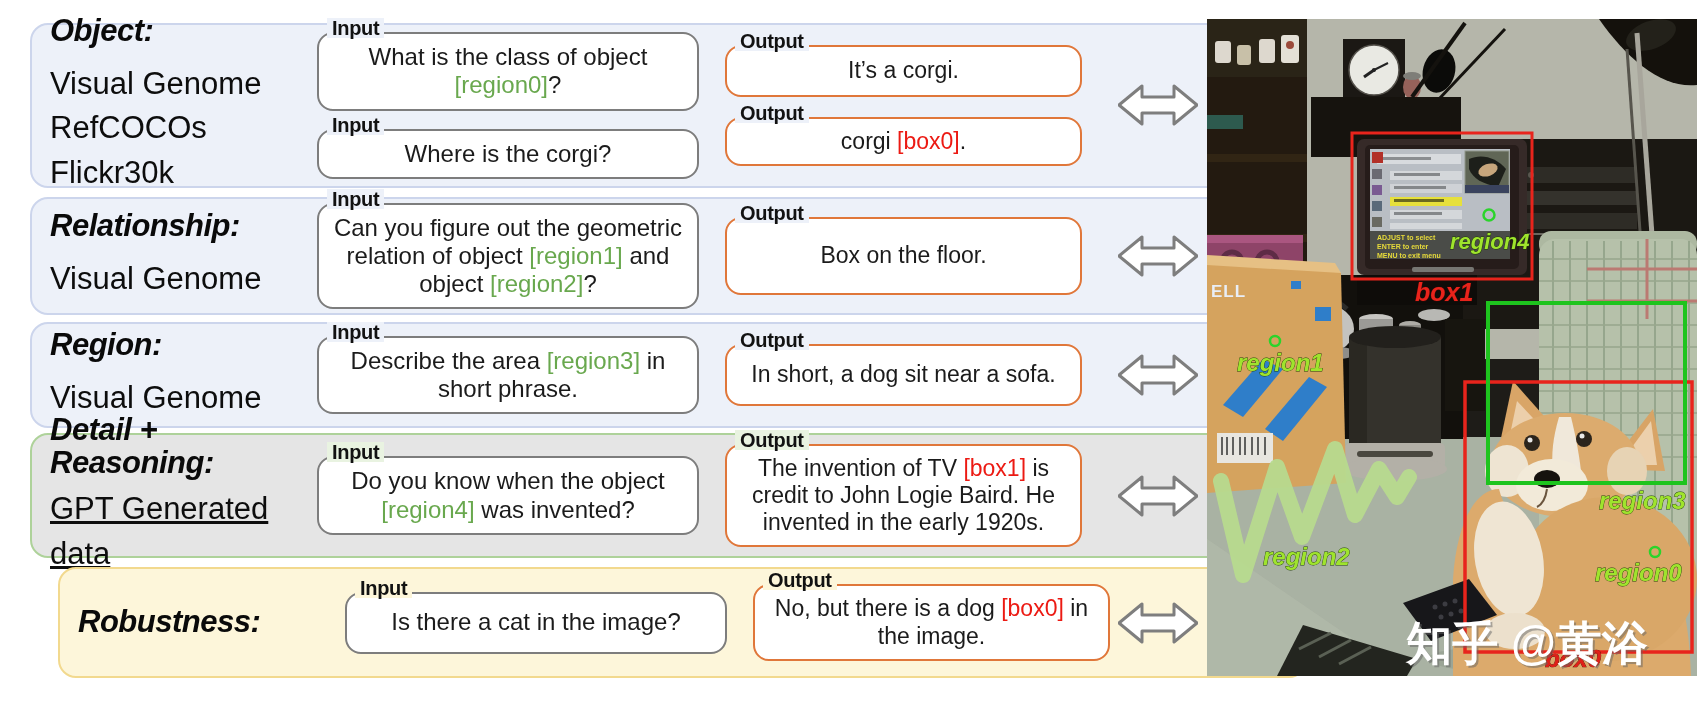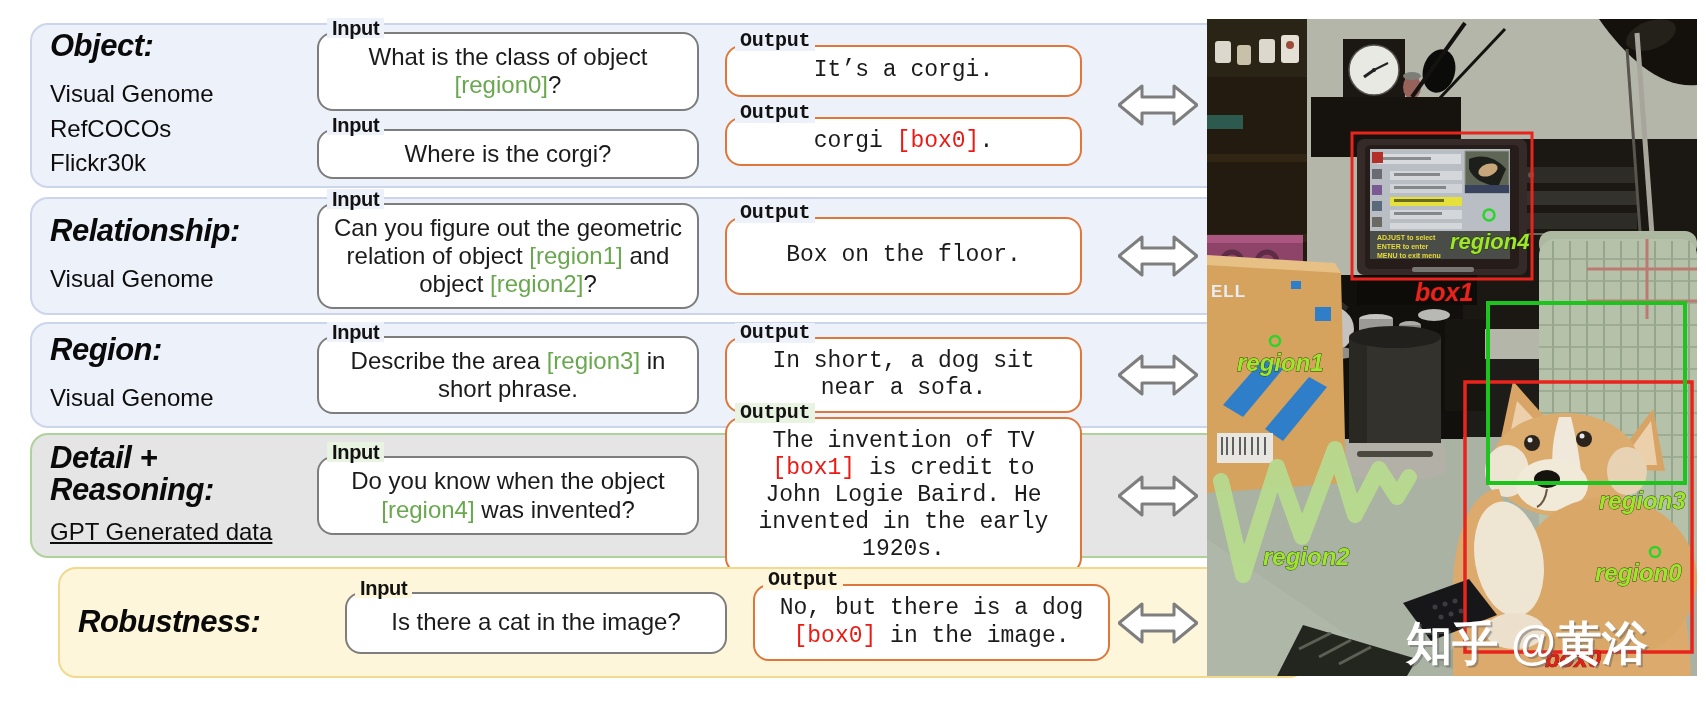--- a/index.html
+++ b/index.html
@@ -5,23 +5,23 @@
   html,body{margin:0;padding:0;background:#ffffff;}
   .stage{position:relative;width:1706px;height:712px;background:#ffffff;overflow:hidden;
          font-family:"Liberation Sans","DejaVu Sans",sans-serif;}
   .sec{position:absolute;left:30px;width:1249px;box-sizing:border-box;
        display:flex;align-items:center;padding:0 12px 0 18px;border-radius:18px;border:2px solid;}
   .theme-blue{background:#edf1f9;border-color:#ccd5ec;}
   .theme-green{background:#e5e5e5;border-color:#aed29a;}
   .theme-yellow{background:#fdf6da;border-color:#f2d98e;margin-left:28px;}
   .title-col{width:267px;flex:0 0 auto;display:flex;flex-direction:column;justify-content:center;}
   .sec-title{font-size:31px;font-weight:bold;font-style:italic;color:#0a0a0a;letter-spacing:-.5px;line-height:1.05;max-width:235px;}
-  .sec-sources{margin-top:14px;font-size:24px;color:#0d0d0d;line-height:1.44;}
+  .sec-sources{margin-top:14px;font-size:31px;color:#0d0d0d;line-height:1.44;}
   .in-col{width:382px;flex:0 0 auto;display:flex;flex-direction:column;gap:18px;justify-content:center;}
-  .out-col{width:357px;flex:0 0 auto;margin-left:26px;display:flex;flex-direction:column;gap:20px;font-family:Liberation Mono, monospace;}
+  .out-col{width:357px;flex:0 0 auto;margin-left:26px;display:flex;flex-direction:column;gap:20px;}
   .bubble{position:relative;background:#fff;border:2.5px solid #7d7d7d;border-radius:16px;
           padding:9px 13px;display:flex;align-items:center;justify-content:center;text-align:center;
           font-size:24px;line-height:1.18;color:#1b1b1b;min-height:40px;box-sizing:border-box;}
   .bubble.out{border-color:#e0773a;font-size:23px;}
   .bubble-label{position:absolute;top:-16px;left:8px;font-weight:800;font-size:20px;color:#121212;
                 padding:0 5px;line-height:1;letter-spacing:-.3px;}
   .theme-blue .bubble-label{background:#edf1f9;}
   .theme-green .bubble-label{background:#e9f3e1;}
   .theme-yellow .bubble-label{background:#fdf6da;}
   .tok-region{color:#69a84e;}

